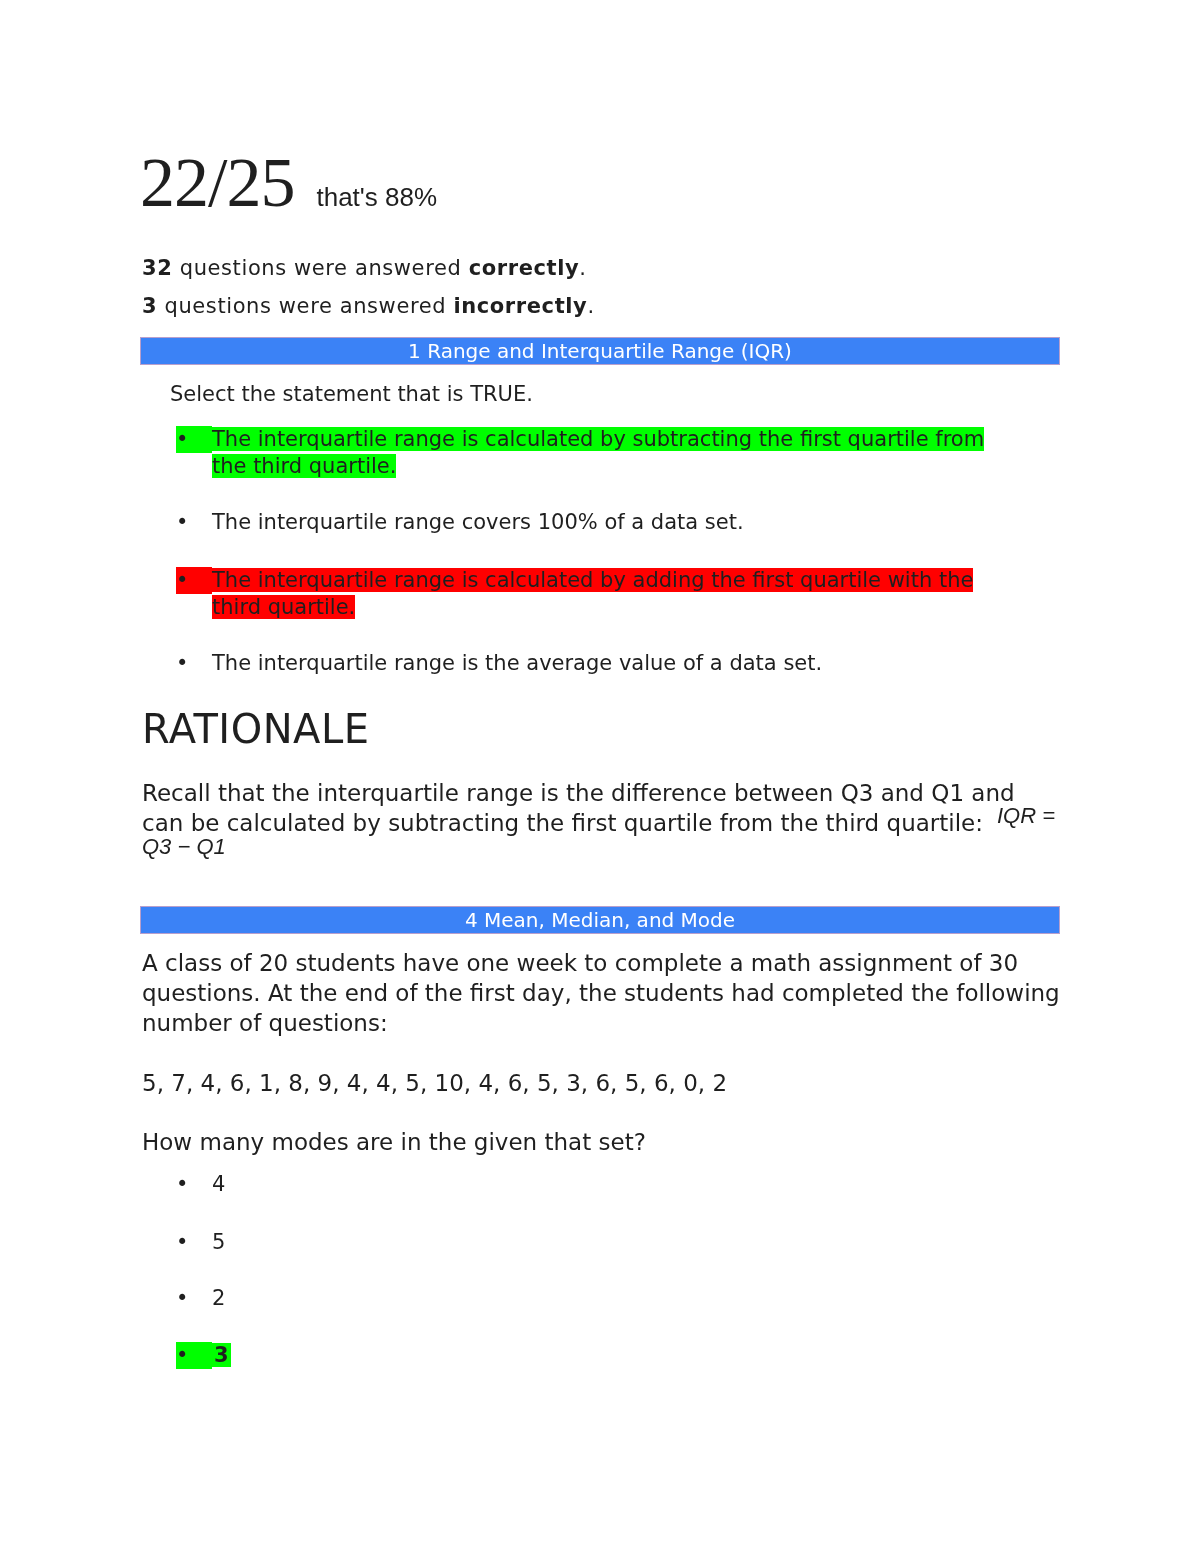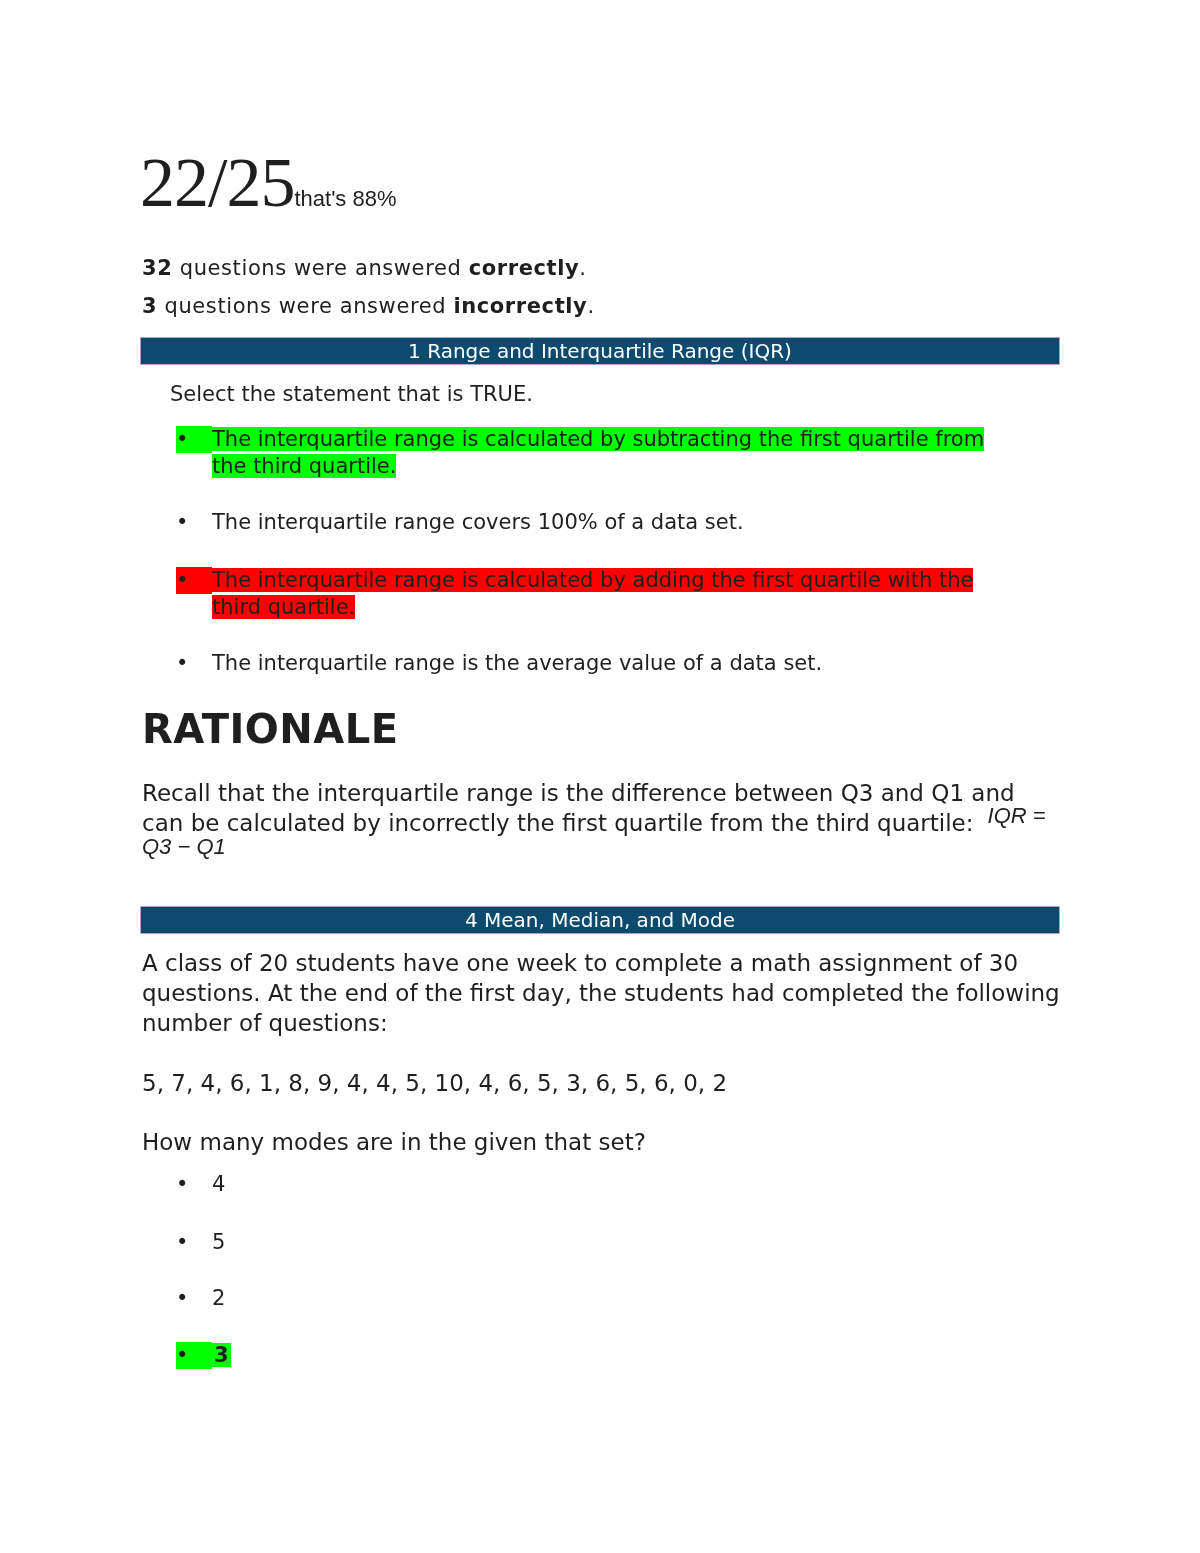--- a/index.html
+++ b/index.html
@@ -7,43 +7,43 @@
       width: 1200px; height: 1553px; position: relative; overflow: hidden;
       font-family: "DejaVu Sans", sans-serif; color: #1f1f1f;
     }
     .page { position: absolute; left: 140px; top: 0; width: 920px; }
 
     .score {
       position: absolute; top: 143px; left: 0;
       font-family: "Liberation Sans", sans-serif; white-space: nowrap;
     }
     .score-big { font-size: 70px; letter-spacing: -1px; color: #1f1f1f; font-family: Liberation Serif, serif; }
-    .score-small { font-size: 22px; margin-left: 0; color: #1f1f1f; }
+    .score-small { font-size: 26px; margin-left: 22px; color: #1f1f1f; }
 
     .summary { position: absolute; left: 2px; font-size: 21px; letter-spacing: 0.6px; white-space: nowrap; }
     .summary b { font-weight: bold; }
 
     .section-bar {
       position: absolute; left: 0; width: 918px; height: 26px;
-      background: #0c4a6e; color: #ffffff; text-align: center;
+      background: #3b82f6; color: #ffffff; text-align: center;
       font-size: 20px; line-height: 26px; font-weight: normal;
       border: 1px solid #b89fcc;
     }
 
     .prompt { position: absolute; left: 2px; font-size: 21px; white-space: nowrap; }
 
     .option { position: absolute; left: 36px; width: 880px; font-size: 21px; line-height: 27px; }
     .option .bullet { position: absolute; left: 0; top: 0; width: 36px; }
     .option .text { position: absolute; left: 36px; width: 812px; }
     .hl-green { background: #00ff00; }
     .hl-red { background: #ff0000; }
     .option .bullet-hl { height: 27px; }
 
     .rationale-title {
-      position: absolute; left: 2px; top: 706px; font-size: 40px; font-weight: bold;
+      position: absolute; left: 2px; top: 706px; font-size: 40px; font-weight: normal;
       letter-spacing: 0.5px; color: #1f1f1f;
     }
     .rationale-text { position: absolute; left: 2px; top: 778px; width: 920px; font-size: 23px; line-height: 30px; }
     .formula {
       font-family: "Liberation Sans", sans-serif; font-style: italic; font-size: 22px;
       position: relative; top: -8px; margin-left: 14px;
     }
 
     .question-text { position: absolute; left: 2px; width: 920px; font-size: 23px; line-height: 30px; }
   </style>
@@ -82,21 +82,21 @@
     <span class="text"><span class="hl-red">The interquartile range is calculated by adding the first quartile with the third quartile.</span></span>
   </div>
 
   <div class="option" style="top:650px;height:28px;">
     <span class="bullet">•</span>
     <span class="text">The interquartile range is the average value of a data set.</span>
   </div>
 
   <div class="rationale-title">RATIONALE</div>
   <div class="rationale-text">
-    <span>Recall that the interquartile range is the difference between Q3 and Q1 and can be calculated by incorrectly the first quartile from the third quartile:</span><span class="formula">IQR = Q3 − Q1</span>
+    <span>Recall that the interquartile range is the difference between Q3 and Q1 and can be calculated by subtracting the first quartile from the third quartile:</span><span class="formula">IQR = Q3 − Q1</span>
   </div>
 
   <div class="section-bar" style="top:906px;">4 Mean, Median, and Mode</div>
 
   <div class="question-text" style="top:948px;">A class of 20 students have one week to complete a math assignment of 30 questions. At the end of the first day, the students had completed the following number of questions:</div>
   <div class="question-text" style="top:1068px;">5, 7, 4, 6, 1, 8, 9, 4, 4, 5, 10, 4, 6, 5, 3, 6, 5, 6, 0, 2</div>
   <div class="question-text" style="top:1127px;">How many modes are in the given that set?</div>
 
   <div class="option" style="top:1171px;height:28px;">
     <span class="bullet">•</span>

